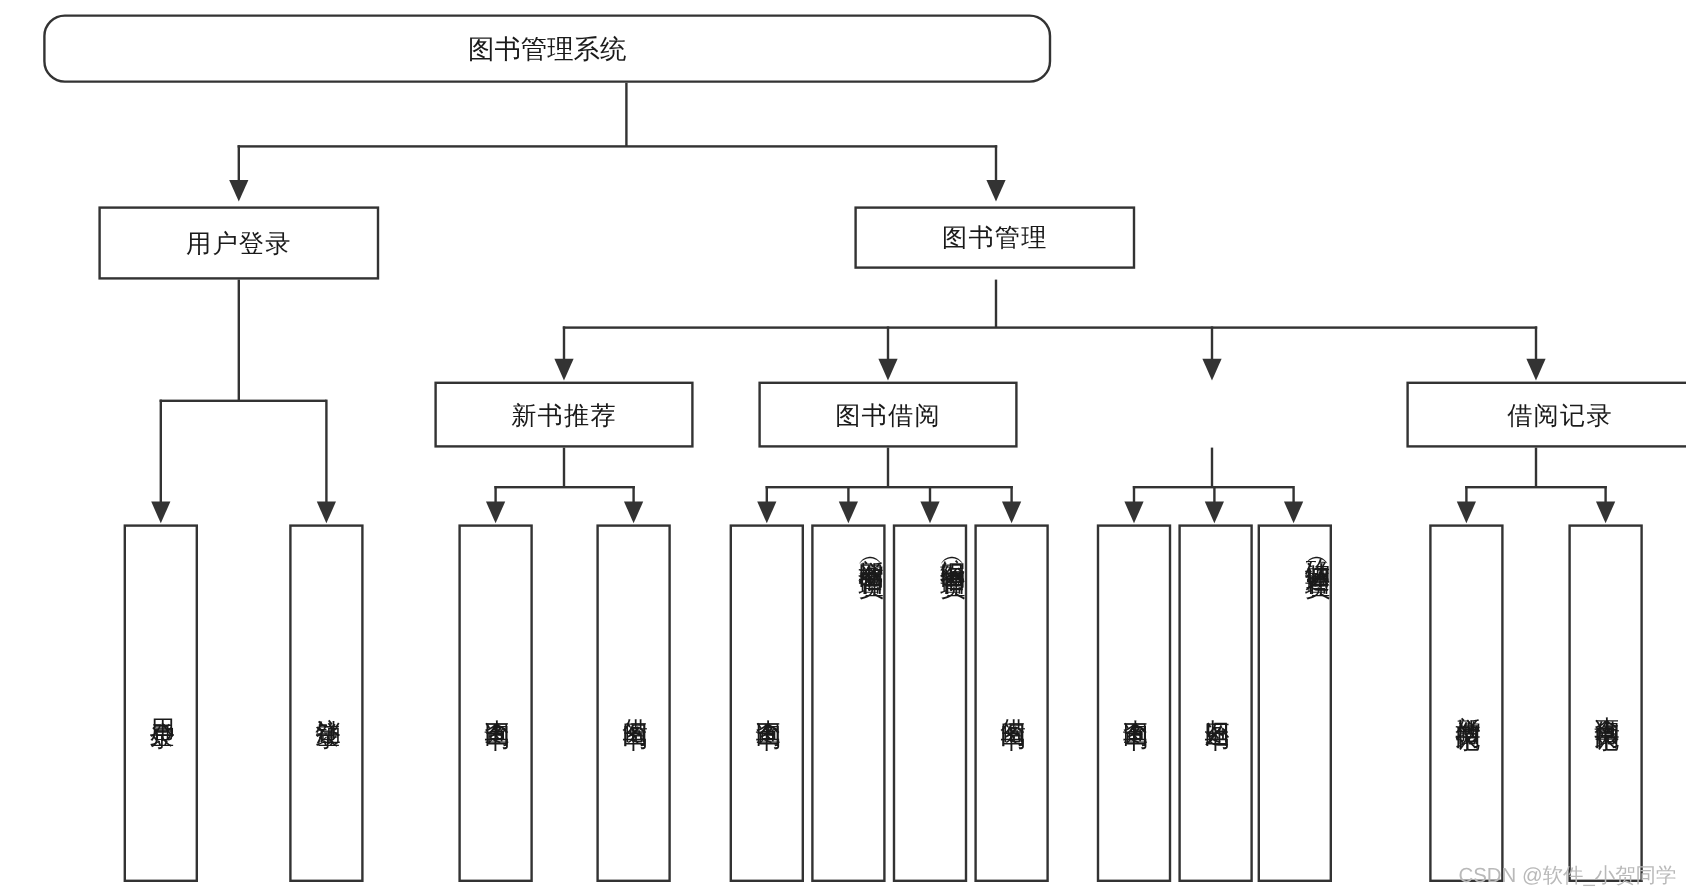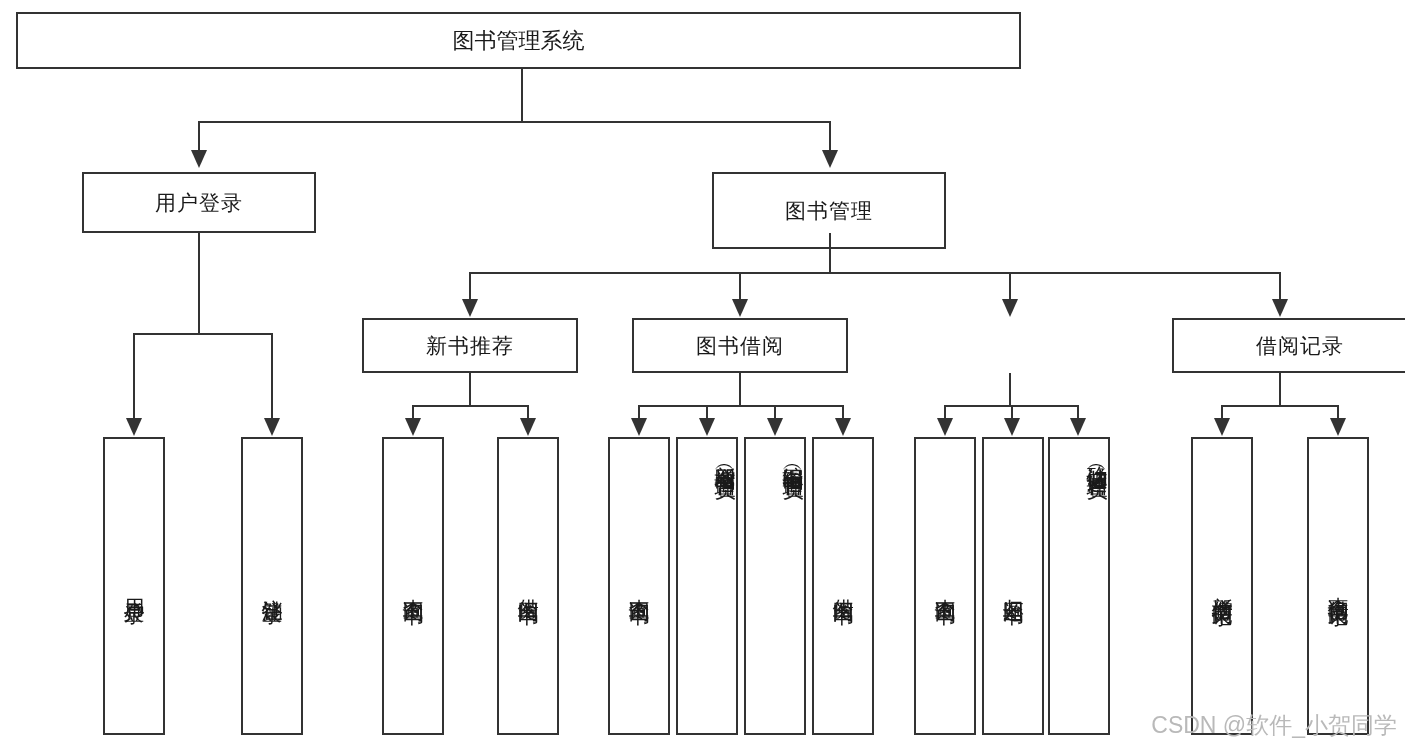--- a/index.html
+++ b/index.html
@@ -67,48 +67,48 @@
     height: 0;
     border-left: 8px solid transparent;
     border-right: 8px solid transparent;
     border-top: 18px solid #333333;
   }
   
   #watermark {
     position: absolute;
     right: 8px;
     bottom: 6px;
-    font-size: 23px;
+    font-size: 17px;
     color: #b9b9b9;
     white-space: nowrap;
     user-select: none;
   }
 </style>
 </head>
 <body>
 
 <div id="canvas">
 
-  <div class="node root" style="left:16px; top:12px; width:1005px; height:57px;">
+  <div class="node root" style="left:36px; top:12px; width:840px; height:57px;border-radius:18px;">
     <span class="lbl">图书管理系统</span>
   </div>
 
   <div class="vline" style="left:521px; top:69px; width:2px; height:53px;"></div>
 
   <div class="hline" style="left:198px; top:121px; width:633px; height:2px;"></div>
 
   <div class="vline" style="left:198px; top:121px; width:2px; height:30px;"></div>
   <div class="arrow" style="left:191px; top:150px;"></div>
   <div class="vline" style="left:829px; top:121px; width:2px; height:30px;"></div>
   <div class="arrow" style="left:822px; top:150px;"></div>
 
   <div class="node h" style="left:82px; top:172px; width:234px; height:61px;">
     <span class="lbl">用户登录</span>
   </div>
-  <div class="node h" style="left:712px; top:172px; width:234px; height:77px;">
+  <div class="node h" style="left:712px; top:172px; width:234px; height:52px;">
     <span class="lbl">图书管理</span>
   </div>
 
   <div class="vline" style="left:198px; top:233px; width:2px; height:101px;"></div>
   <div class="hline" style="left:133px; top:333px; width:139px; height:2px;"></div>
   <div class="vline" style="left:133px; top:333px; width:2px; height:86px;"></div>
   <div class="arrow" style="left:126px; top:418px;"></div>
   <div class="vline" style="left:271px; top:333px; width:2px; height:86px;"></div>
   <div class="arrow" style="left:264px; top:418px;"></div>
 

